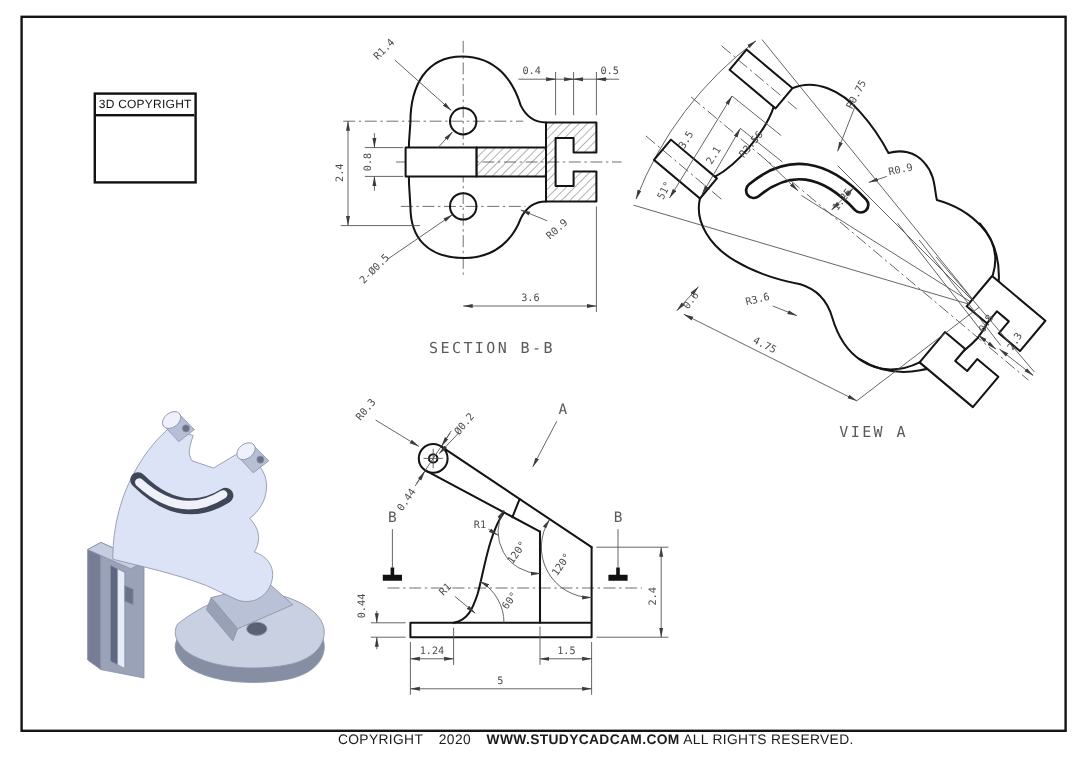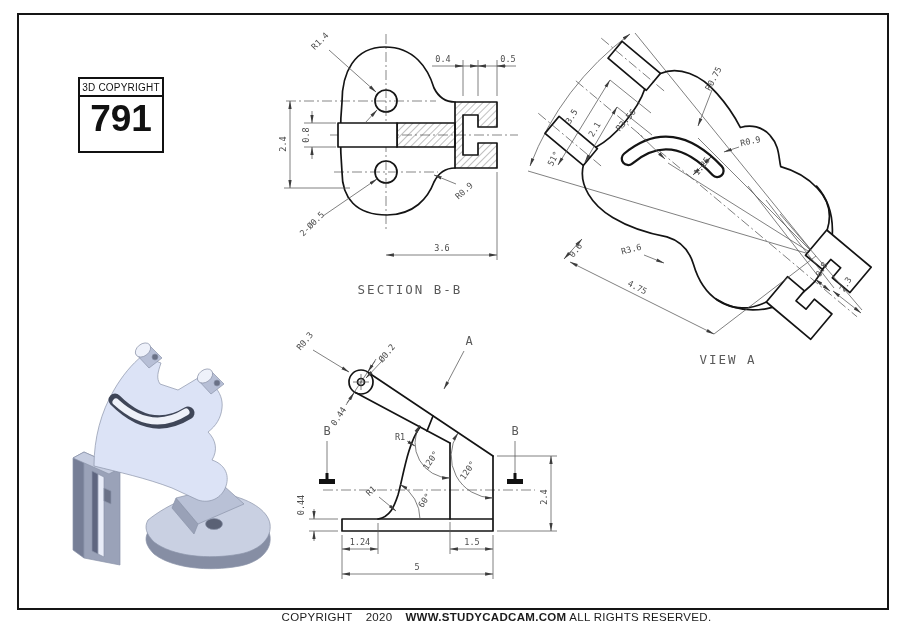--- a/index.html
+++ b/index.html
@@ -29,21 +29,20 @@
   #footer b{font-weight:700;}
 </style>
 </head>
 <body>
 
 <div id="page">
   <div id="frame"></div>
 
   <div id="badge">
     <span class="hdr">3D COPYRIGHT</span>
-    <span class="num">791</span>
   </div>
 
   <svg class="sheet" style="left:276px;top:26px" width="255" height="280" viewBox="0 0 255 280">
     <defs>
       <pattern id="hatch" width="5" height="5" patternUnits="userSpaceOnUse" patternTransform="rotate(45)">
         <line x1="0" y1="0" x2="0" y2="5" stroke="#2b2b2b" stroke-width="0.6"></line>
       </pattern>
       <marker id="arr" viewBox="0 0 12 6" refX="11.5" refY="3" markerWidth="11" markerHeight="5.5" orient="auto-start-reverse">
         <path d="M0,0.6 L12,3 L0,5.4 Z" fill="#3c3c3c"></path>
       </marker>

